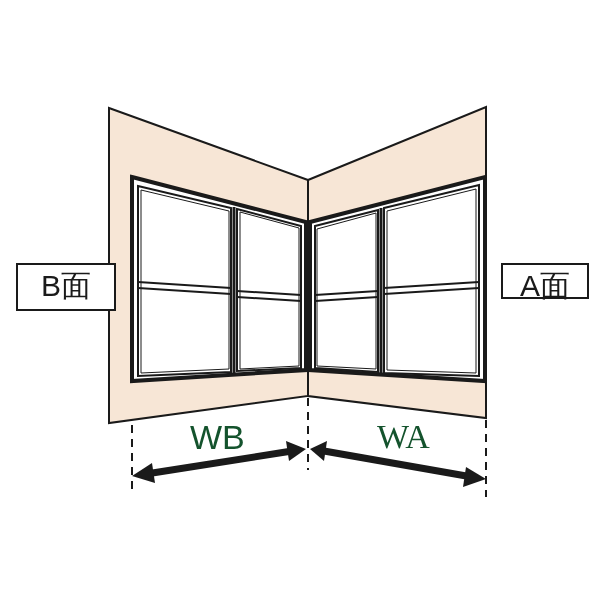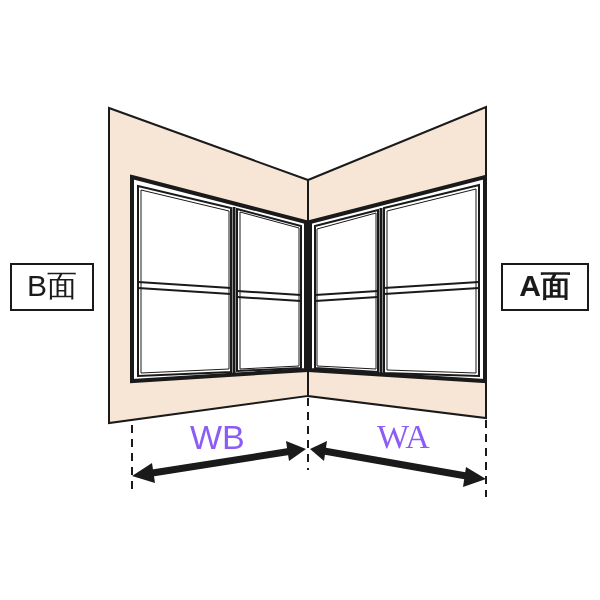--- a/index.html
+++ b/index.html
@@ -9,27 +9,27 @@
     position: absolute;
     border: 2px solid #1a1a1a;
     background: #ffffff;
     font-family: "Liberation Sans", sans-serif;
     font-size: 30px;
     line-height: 42px;
     color: #1a1a1a;
     text-align: center;
     box-sizing: border-box;
   }
-  #label-b { left: 10px; top: 263px; width: 84px; height: 48px; }
-  #label-a { left: 501px; top: 263px; width: 88px; height: 48px; font-weight: bold; }
+  #label-b { left: 16px; top: 263px; width: 100px; height: 48px; }
+  #label-a { left: 501px; top: 263px; width: 88px; height: 36px; }
   .dim-text {
     position: absolute;
     font-family: "Liberation Sans", sans-serif;
     font-size: 34px;
-    color: #8b5cf6;
+    color: #14532d;
     line-height: 34px;
   }
   #dim-wb { left: 190px; top: 420px; }
   #dim-wa { left: 377px; top: 420px; font-family: Liberation Serif, serif; }
 </style>
 </head>
 <body>
 
 <svg id="diagram" viewBox="0 0 600 600" xmlns="http://www.w3.org/2000/svg">
 

